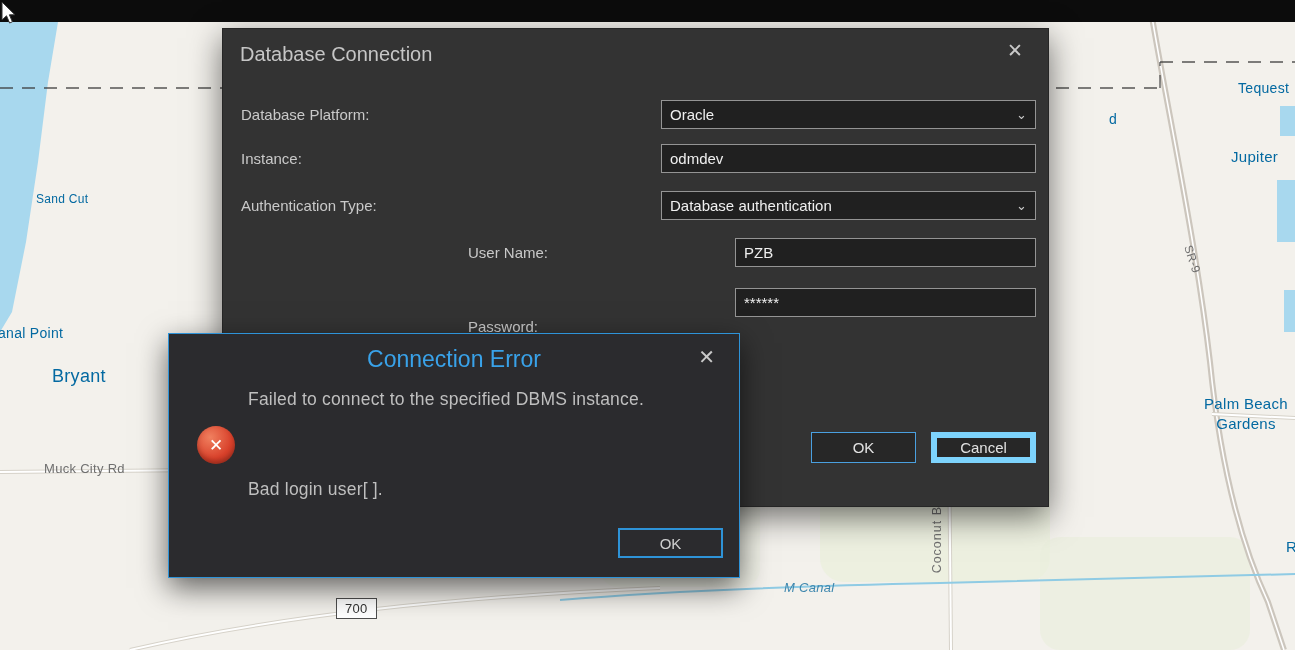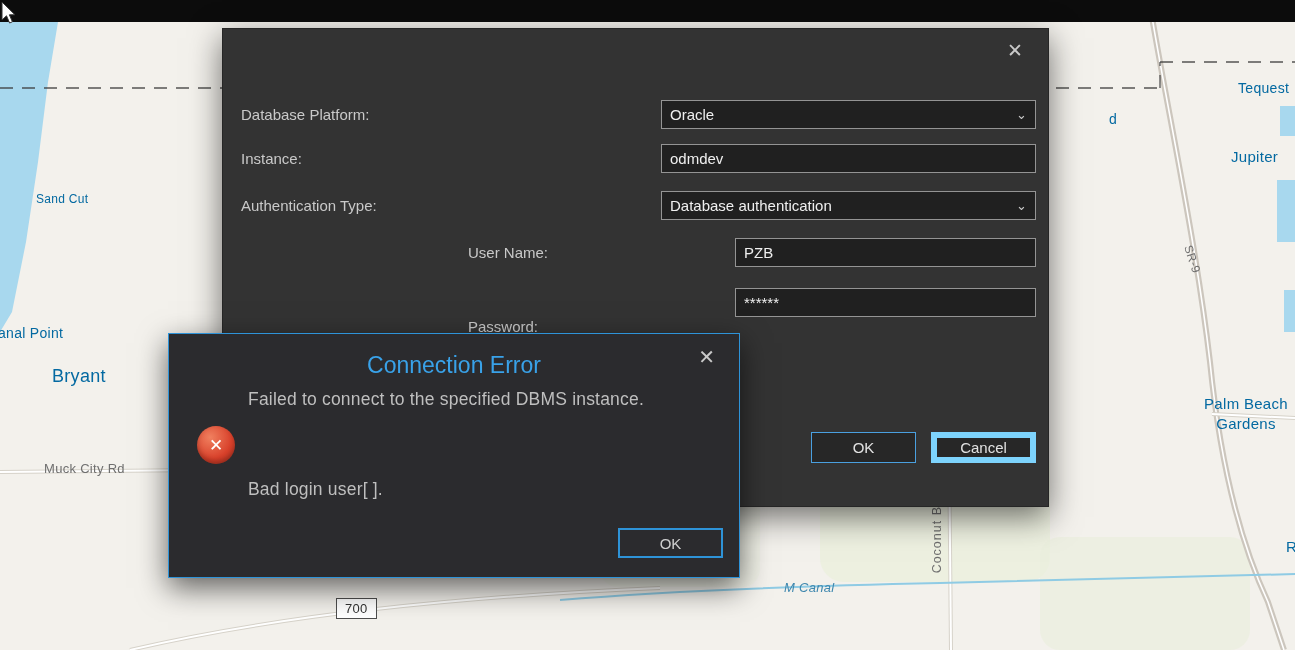--- a/index.html
+++ b/index.html
@@ -28,21 +28,21 @@
   .txt{width:100%;}
   .sel{display:flex;align-items:center;justify-content:space-between;cursor:default;gap:35px;}
   .chev{font-size:13px;color:#cccccc;margin-left:8px;line-height:1;}
   .btn{position:absolute;width:105px;height:31px;background:#272727;color:#e2e2e2;font-size:15px;
     display:flex;align-items:center;justify-content:center;box-sizing:border-box;cursor:default;}
   .btn-primary{border:1px solid #4aa0e0;}
   .btn-plain{border:6px solid #7dd3fc;}
   
   .err-dialog{position:absolute;left:168px;top:333px;width:570px;height:243px;background:#2b2b2e;
     border:1px solid #2e93d8;box-shadow:0 10px 28px rgba(0,0,0,.6);z-index:30;}
-  .err-title{position:absolute;left:0;right:0;top:18px;text-align:center;font-size:23px;color:#39a2e9;}
+  .err-title{position:absolute;left:0;right:0;top:12px;text-align:center;font-size:23px;color:#39a2e9;}
   .err-dialog .close-x{right:24px;top:13px;font-size:20px;}
   .err-msg{position:absolute;left:79px;font-size:17.5px;color:#bfbfbf;letter-spacing:.2px;}
   .err-icon{position:absolute;left:28px;top:92px;width:38px;height:38px;border-radius:50%;
     background:radial-gradient(circle at 35% 30%, #f0805f, #d8402a 60%, #b03120);
     color:#fff;display:flex;align-items:center;justify-content:center;font-size:17px;font-weight:bold;
     box-shadow:inset 0 -3px 5px rgba(0,0,0,.25);}
   .err-ok{left:449px;top:194px;width:105px;height:30px;border:2px solid #2e93d8;background:#2b2b2e;color:#cfcfcf;}
 </style>
 </head>
 <body>
@@ -102,20 +102,21 @@
   <div class="map-label" style="left:1109px;top:111px;font-size:14px;">d</div>
   <div class="map-label" style="left:1231px;top:148px;font-size:15px;">Jupiter</div>
   <div class="map-label road-label" style="left:1178px;top:252px;font-size:12px;transform:rotate(72deg);">SR-9</div>
   <div class="map-label" style="left:1200px;top:394px;width:92px;text-align:center;font-size:15px;line-height:20px;white-space:normal;">Palm Beach Gardens</div>
   <div class="map-label road-label vert" style="left:930px;top:487px;font-size:12.5px;">Coconut Blvd</div>
   <div class="map-label canal-label" style="left:784px;top:580px;font-size:13px;">M Canal</div>
   <div class="map-label shield" style="left:336px;top:598px;">700</div>
   <div class="map-label" style="left:1286px;top:538px;font-size:15px;">R</div>
 
   <div class="db-dialog">
+    <div class="db-title">Database Connection</div>
     <div class="close-x">✕</div>
 
     <div class="dlg-label" style="left:18px;top:71px;">Database Platform:</div>
     <div class="sel" style="left:438px;top:71px;width:375px;">
       <span>Oracle</span>
       <span class="chev">⌄</span>
     </div>
 
     <div class="dlg-label" style="left:18px;top:115px;">Instance:</div>
     <div style="position:absolute;left:438px;top:115px;width:375px;">

